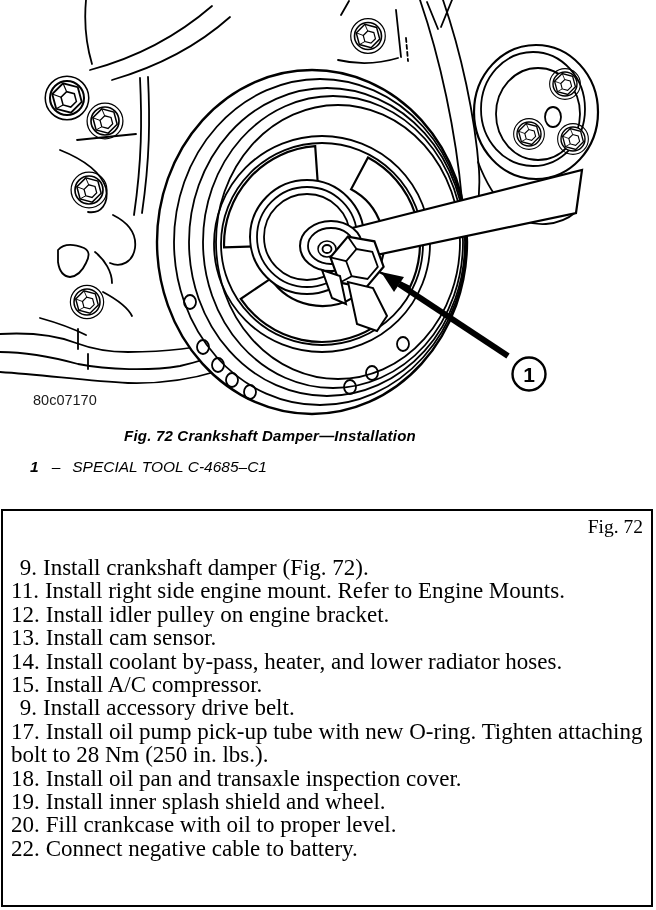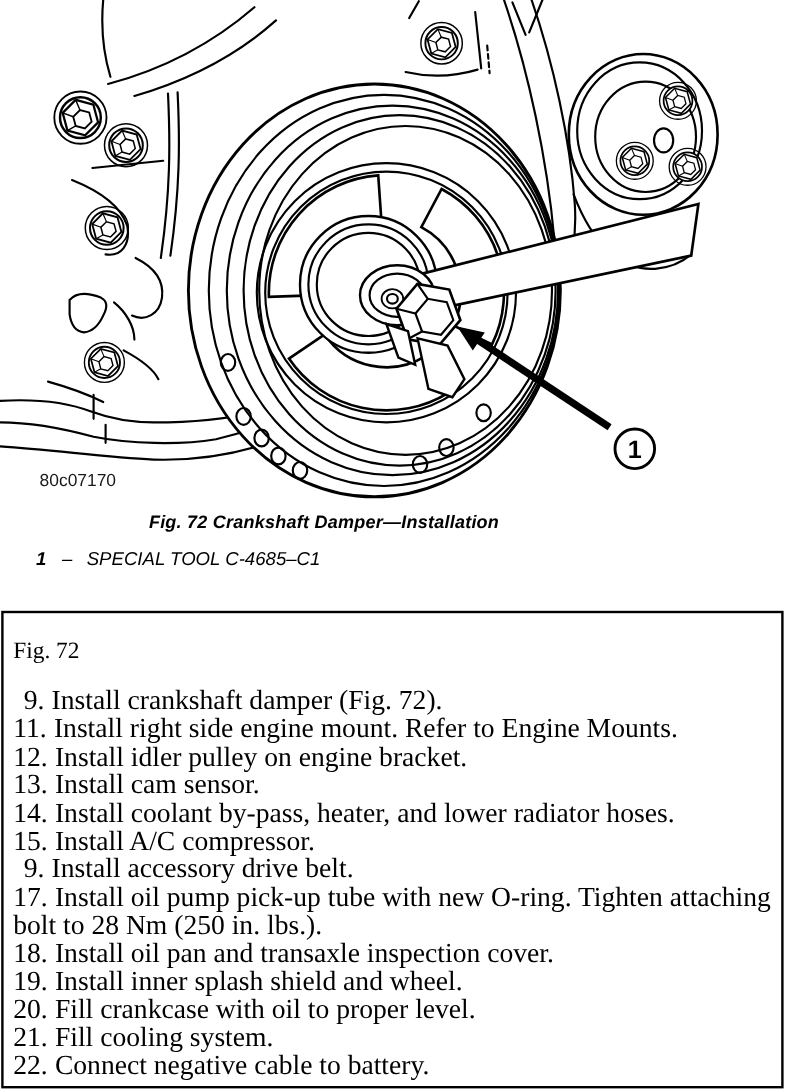--- a/index.html
+++ b/index.html
@@ -10,21 +10,21 @@
   .ln2{fill:none;stroke:#000;stroke-width:2.2;stroke-linecap:round;}
   .wfill{fill:#fff;stroke:#000;}
   .caption{position:absolute;top:427px;left:0;width:540px;text-align:center;
            font-size:15px;font-weight:bold;font-style:italic;letter-spacing:0.2px;}
   .callout-line{position:absolute;top:458px;left:30px;font-size:15.5px;font-style:italic;}
   .callout-line .co-num{font-weight:bold;}
   .callout-line .co-dash{margin:0 12px 0 13px;}
   .panel{position:absolute;top:509px;left:1px;width:652px;height:398px;
          border:2px solid #000;box-sizing:border-box;padding:4px 8px 0 8px;
          font-family:"Liberation Serif",serif;overflow:hidden;}
-  .panel-title{font-size:19.5px;line-height:24px;margin:16px 0 17px 0;}
+  .panel-title{font-size:19.5px;line-height:24px;margin:0 0 17px 0;text-align:right;}
   .step{font-size:23px;line-height:23.4px;}
   .step .num{display:inline-block;min-width:26px;text-align:right;}
   .step .txt{margin-left:6px;}
   .drawing-code{font-size:14.5px;fill:#1a1a1a;font-family:"Liberation Sans",sans-serif;}
   .circ-label{font-size:21px;font-weight:600;font-family:"Liberation Sans",sans-serif;fill:#000;}
 </style>
 </head>
 <body>
 
 <div class="figure-area">
@@ -160,16 +160,15 @@
       <div class="step"><span class="num">11.</span><span class="txt">Install right side engine mount. Refer to Engine Mounts.</span></div>
       <div class="step"><span class="num">12.</span><span class="txt">Install idler pulley on engine bracket.</span></div>
       <div class="step"><span class="num">13.</span><span class="txt">Install cam sensor.</span></div>
       <div class="step"><span class="num">14.</span><span class="txt">Install coolant by-pass, heater, and lower radiator hoses.</span></div>
       <div class="step"><span class="num">15.</span><span class="txt">Install A/C compressor.</span></div>
       <div class="step"><span class="num">9.</span><span class="txt">Install accessory drive belt.</span></div>
       <div class="step"><span class="num">17.</span><span class="txt">Install oil pump pick-up tube with new O-ring. Tighten attaching bolt to 28 Nm (250 in. lbs.).</span></div>
       <div class="step"><span class="num">18.</span><span class="txt">Install oil pan and transaxle inspection cover.</span></div>
       <div class="step"><span class="num">19.</span><span class="txt">Install inner splash shield and wheel.</span></div>
       <div class="step"><span class="num">20.</span><span class="txt">Fill crankcase with oil to proper level.</span></div>
-      <div class="step"><span class="num">21.</span><span class="txt">Fill cooling system.</span></div>
       <div class="step"><span class="num">22.</span><span class="txt">Connect negative cable to battery.</span></div>
     </div>
 </div>
 
 </body></html>

